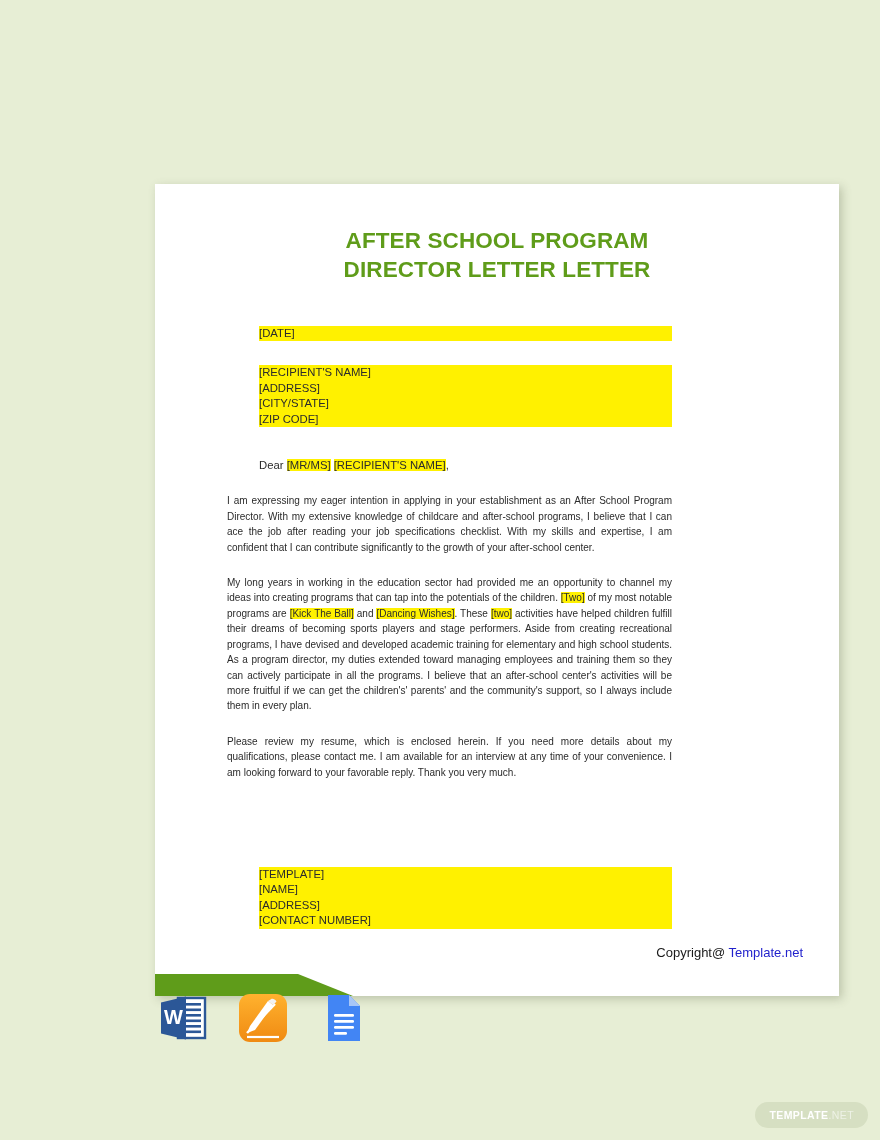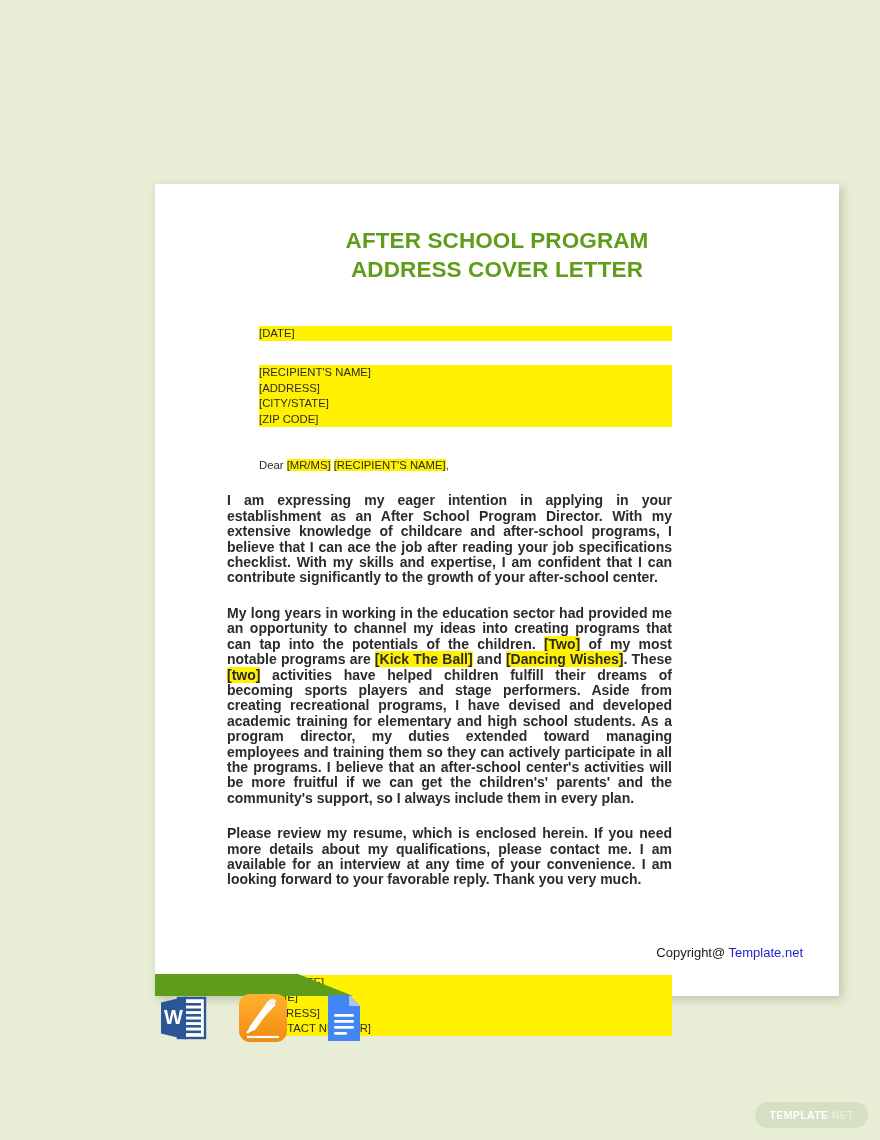--- a/index.html
+++ b/index.html
@@ -62,23 +62,22 @@
 
   .hl {
     background: #fff100;
     box-decoration-break: clone;
     -webkit-box-decoration-break: clone;
   }
 
   p.para {
     margin: 0;
     text-align: justify;
-    font-size: 14px;
+    font-size: 10px;
     line-height: 15.4px;
-    font-weight: bold;
   }
 
   
   #copyright-line {
     position: absolute;
     right: 36px;
     bottom: 36px;
     font-size: 13px;
     color: #1a1a1a;
     white-space: nowrap;
@@ -136,21 +135,21 @@
   }
   #watermark-badge .wm-dim { color: #eef2e6; font-weight: normal; }
 </style>
 </head>
 <body>
 
 <div id="page-sheet">
 
   <h1 id="doc-title">
     <span class="title-line">AFTER SCHOOL PROGRAM</span>
-    <span class="title-line">ADDRESS COVER LETTER</span>
+    <span class="title-line">DIRECTOR LETTER LETTER</span>
   </h1>
 
   <div class="letter-body">
 
     <div class="blk">
       <span class="line hl">[DATE]</span>
     </div>
 
     <div class="gap-24"></div>
 

